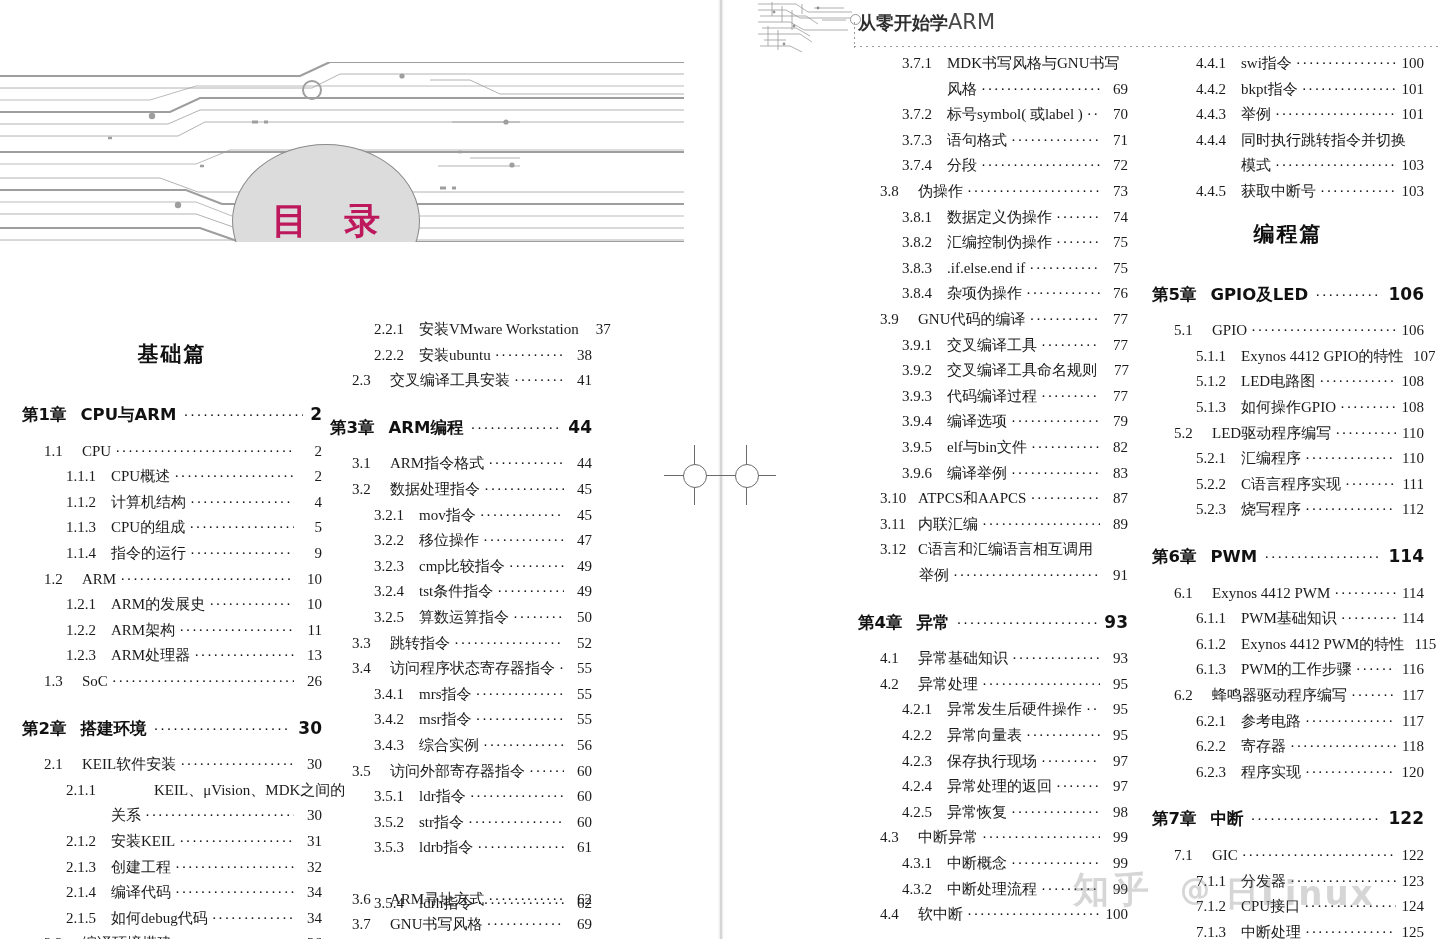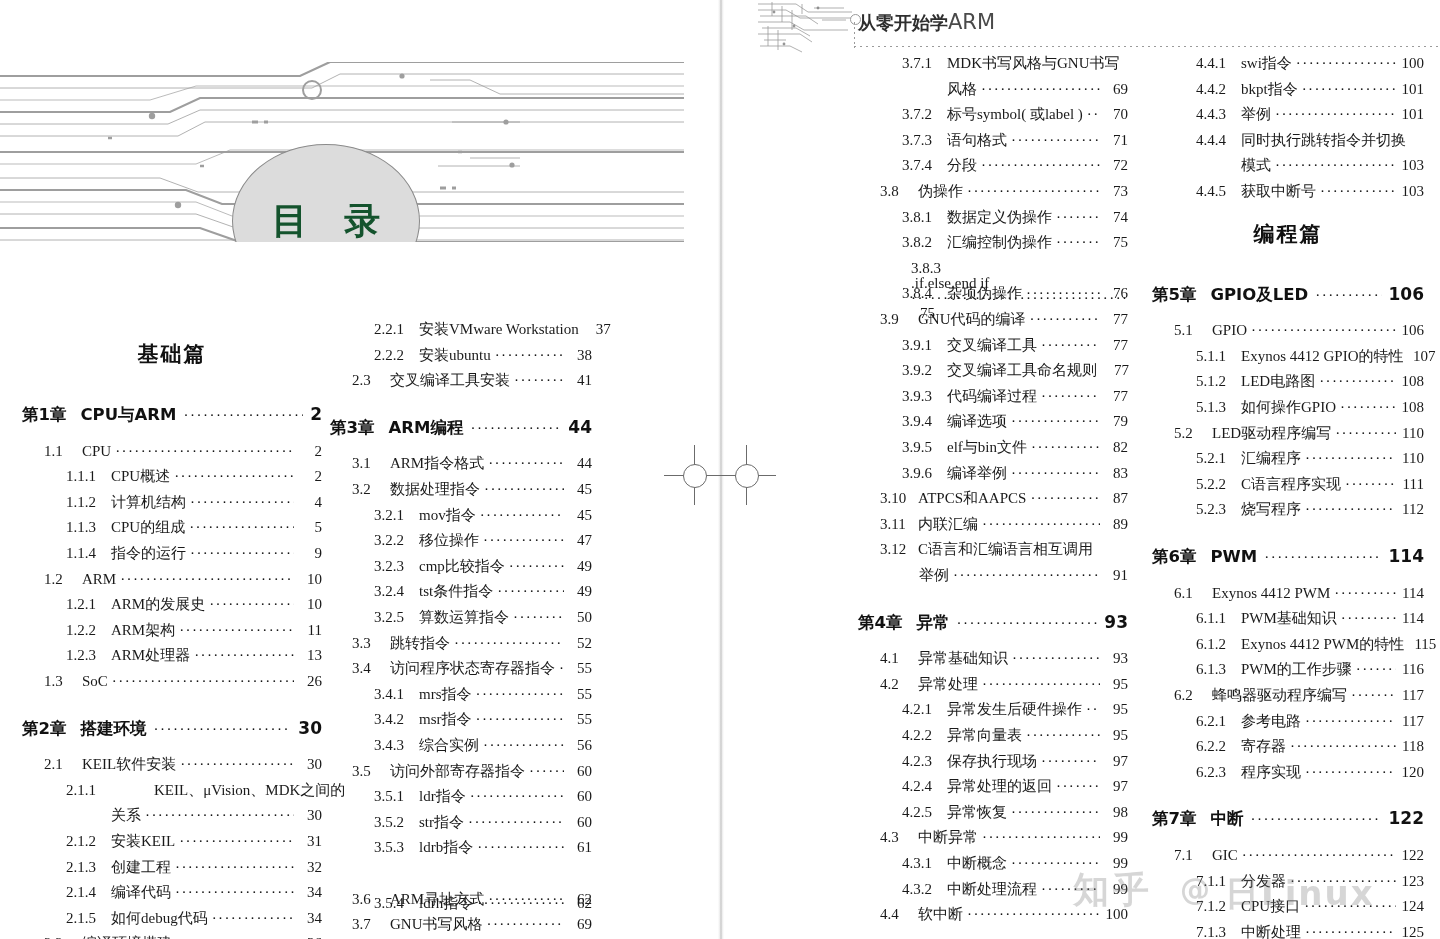--- a/index.html
+++ b/index.html
@@ -24,21 +24,21 @@
   .regmark .c::after{content:"";position:absolute;left:-19px;top:50%;width:60px;height:1px;background:transparent;}
   #regL{left:664px;top:445px;}
   #regR{left:716px;top:445px;}
 
   
   .headerart{position:absolute;left:0;top:62px;width:684px;height:180px;overflow:hidden;}
   .toc-ellipse{position:absolute;left:232px;top:82px;width:186px;height:152px;border-radius:50%;
     background:#dcdcdc;border:1px solid #8a8a8a;z-index:5;
     display:flex;align-items:center;justify-content:center;}
   .toc-ellipse span{font-family:"DejaVu Sans","Liberation Sans",sans-serif;
-    font-size:36px;font-weight:700;letter-spacing:12px;color:#14532d;padding-left:12px;}
+    font-size:36px;font-weight:700;letter-spacing:12px;color:#be185d;padding-left:12px;}
 
   
   .runhead{position:absolute;left:756px;top:0px;width:684px;height:58px;overflow:hidden;}
   .runhead .title{position:absolute;left:102px;top:10px;font-family:"DejaVu Sans","Liberation Sans",sans-serif;
     font-size:21px;color:#4a4a4a;white-space:nowrap;}
   .runhead .title b{font-weight:700;font-size:18px;color:#2e2e2e;}
   .runhead .dots{position:absolute;left:98px;top:46px;right:0;height:1px;
     background-image:repeating-linear-gradient(to right,#9a9a9a 0 2px,transparent 2px 6px);}
   .runhead .node{position:absolute;left:94px;top:14px;width:9px;height:9px;border:1px solid #9a9a9a;border-radius:50%;background:#fff;}
   .runhead .vline{position:absolute;left:98px;top:22px;height:26px;width:1px;
@@ -486,21 +486,21 @@
         <span class="tt">数据定义伪操作</span>
         <span class="ld">··································</span>
         <span class="pg">74</span>
       </div>
       <div class="sec lv2" style="position: absolute; left: 0px; right: 0px; top: 235.2px;">
         <span class="no">3.8.2</span>
         <span class="tt">汇编控制伪操作</span>
         <span class="ld">··································</span>
         <span class="pg">75</span>
       </div>
-      <div class="sec lv2" style="position: absolute; left: 0px; right: 0px; top: 260.8px; flex-direction: column;">
+      <div class="sec lv2" style="position: absolute; left: 0px; right: 0px; top: 260.8px;">
         <span class="no">3.8.3</span>
         <span class="tt">.if.else.end if</span>
         <span class="ld">··································</span>
         <span class="pg">75</span>
       </div>
       <div class="sec lv2" style="position: absolute; left: 0px; right: 0px; top: 286.4px;">
         <span class="no">3.8.4</span>
         <span class="tt">杂项伪操作</span>
         <span class="ld">··································</span>
         <span class="pg">76</span>

